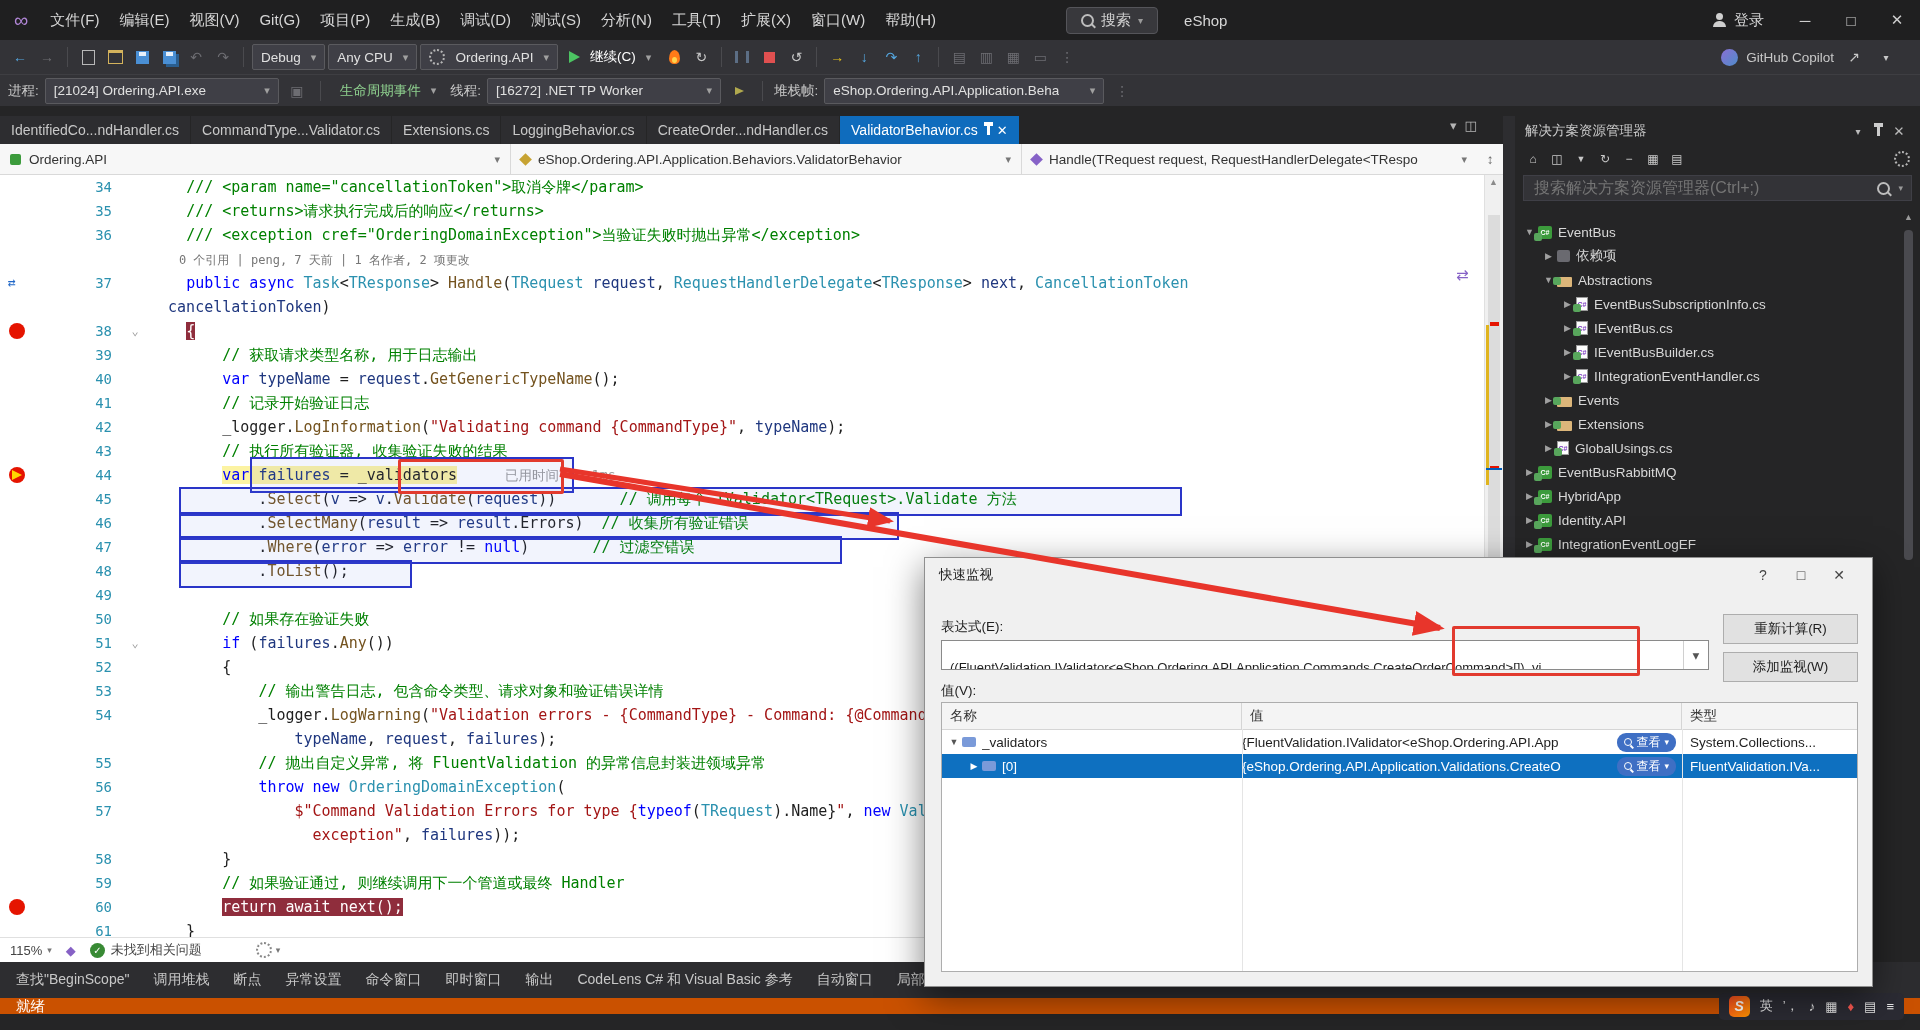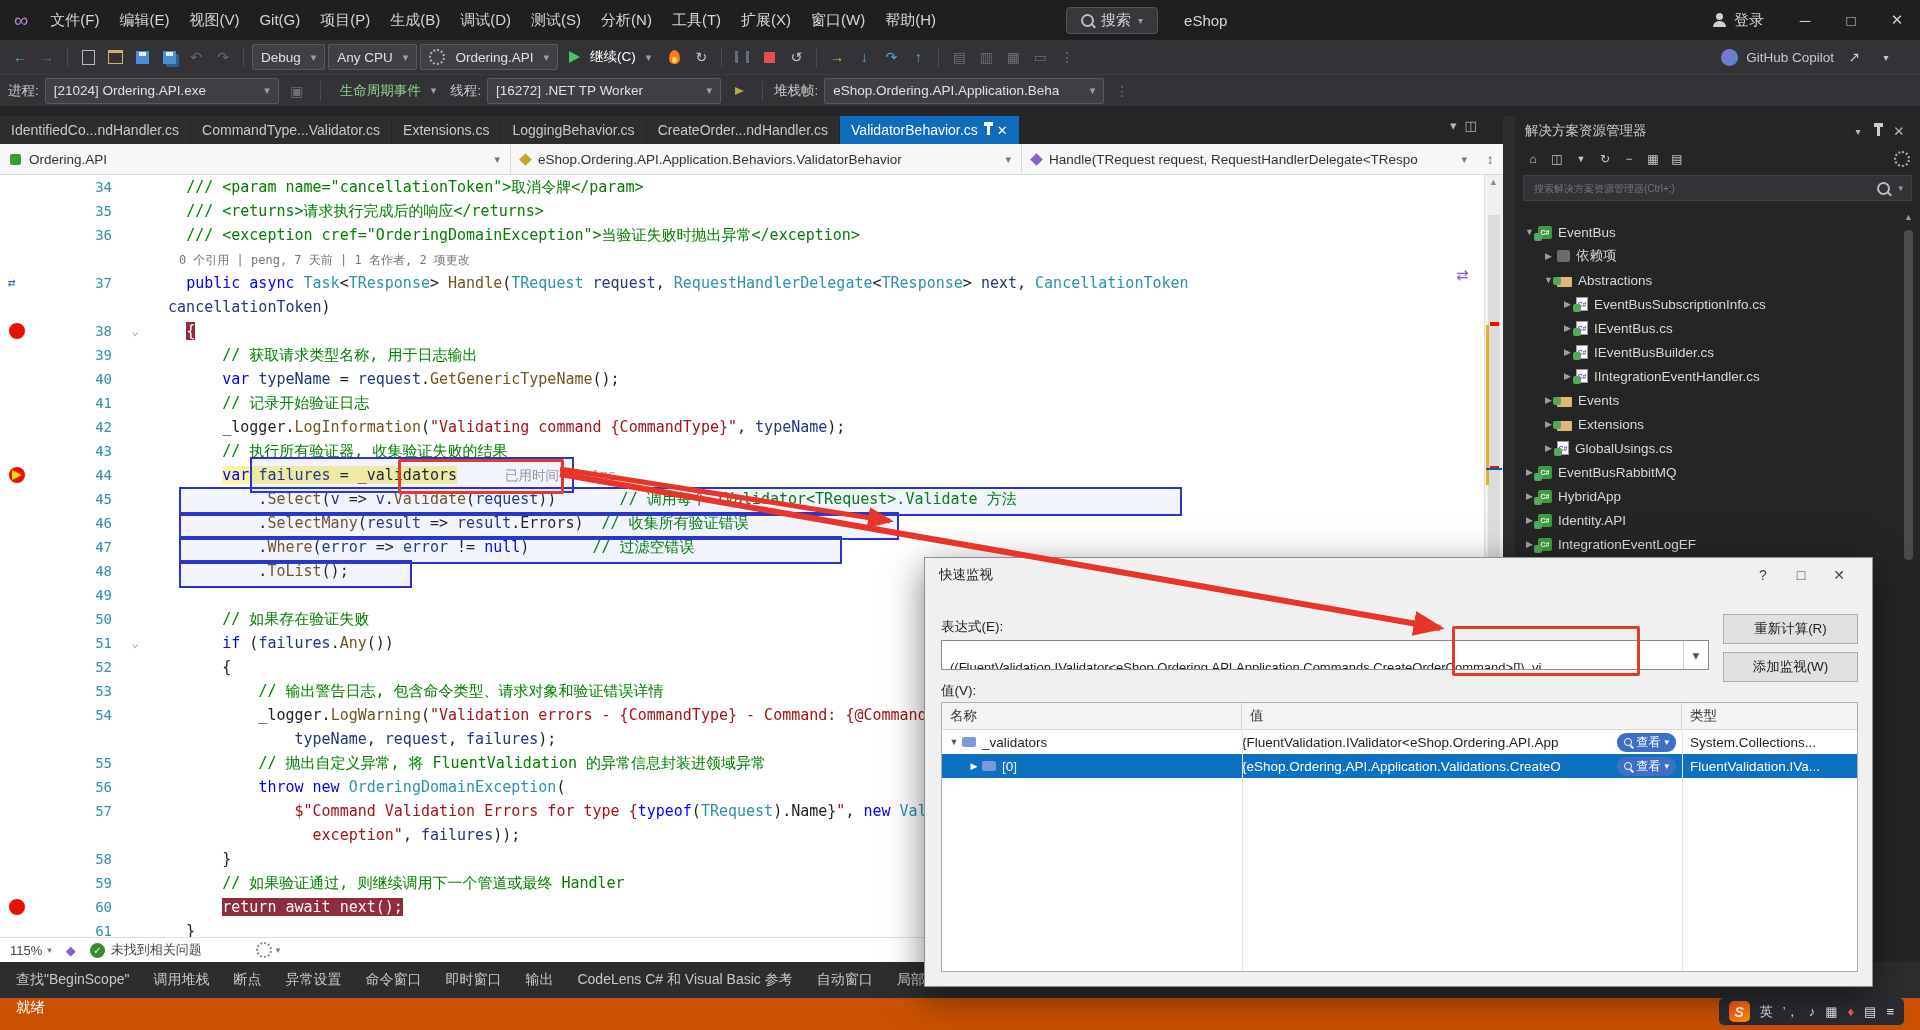--- a/index.html
+++ b/index.html
@@ -101,21 +101,21 @@
   
   #rpanel{left:1515px;top:116px;width:405px;height:882px;background:#252526;color:#d8d8d8;font-size:13.5px;}
   #rp-header{height:30px;display:flex;align-items:center;padding:0 10px;color:#cccccc;}
   #rp-header .sp{flex:1;}
   .rp-hic{width:22px;display:flex;justify-content:center;color:#bbb;}
   .pini{width:3px;height:9px;background:#ccc;position:relative;margin:0 8px;}
   .pini::before{content:"";position:absolute;top:-4px;left:-3px;width:9px;height:4px;background:#ccc;}
   #rp-toolbar{height:26px;display:flex;align-items:center;gap:4px;padding:0 8px;}
   #rp-toolbar .tbi{width:20px;height:20px;font-size:12px;}
   #rp-search{margin:3px 8px;height:24px;background:#333337;border:1px solid #3f3f46;display:flex;align-items:center;padding:0 8px;gap:8px;}
-  #rp-search input{flex:1;background:transparent;border:none;outline:none;color:#bbb;font-size:10px;font-family:inherit;}
+  #rp-search input{flex:1;background:transparent;border:none;outline:none;color:#bbb;font-size:16px;font-family:inherit;}
   #tree{padding-top:16px;}
   .titem{height:24px;display:flex;align-items:center;gap:0;}
   .titem .chev{width:17px;flex:none;color:#a0a0a0;font-size:9px;text-align:center;}
   .tlabel{white-space:nowrap;}
   .titem.bold .tlabel{font-weight:bold;color:#fff;}
   .ic{width:17px;height:15px;margin-right:6px;flex:none;position:relative;display:flex;align-items:center;justify-content:center;}
   .ic-project{background:#3c9b3c;width:14px;height:13px;border-radius:2px;color:#fff;font-size:7px;font-weight:bold;}
   .ic-project::after{content:"C#";}
   .ic-folder{width:15px;height:10px;background:#dcb67a;border-radius:1px;margin-top:3px;}
   .ic-folder::before{content:"";position:absolute;top:0px;left:1px;width:7px;height:3px;background:#dcb67a;border-radius:1px 1px 0 0;}
@@ -125,21 +125,21 @@
   .ic.lock::before{content:"";position:absolute;left:-4px;bottom:-2px;width:8px;height:8px;background:#58a65c;border-radius:2px;z-index:2;}
   #tree-scroll{position:absolute;right:4px;top:96px;width:15px;bottom:4px;}
   #tree-scroll .up{color:#9a9a9a;font-size:9px;text-align:center;}
   #tree-scroll .thumb{position:absolute;left:3px;top:18px;width:9px;height:330px;background:#4a4a4f;border-radius:4px;}
   
   #indicator{left:0;top:937px;width:1503px;height:25px;background:#fff;border-top:1px solid #e0e0e0;
              display:flex;align-items:center;gap:14px;padding:0 10px;box-sizing:border-box;color:#444;font-size:13px;}
   .okdot{width:15px;height:15px;border-radius:50%;background:#388a34;color:#fff;font-size:10px;display:flex;align-items:center;justify-content:center;}
   #btabs{left:0;top:962px;width:1920px;height:36px;background:#2d2d30;display:flex;align-items:center;gap:4px;padding:0 6px;box-sizing:border-box;}
   .btab{color:#c8c8c8;font-size:14px;padding:6px 10px;white-space:nowrap;}
-  #statusbar{left:0;top:998px;width:1920px;height:32px;background:#ca5100;color:#fff;display:flex;align-items:flex-start;
+  #statusbar{left:0;top:998px;width:1920px;height:16px;background:#ca5100;color:#fff;display:flex;align-items:center;
              font-size:14.5px;padding:0 16px;box-sizing:border-box;}
   #ime{margin-left:auto;display:flex;align-items:center;gap:10px;background:#2b2b33;border-radius:5px;padding:3px 10px;}
   #sogou{width:21px;height:21px;border-radius:5px;background:linear-gradient(135deg,#ff4e22,#ff9500);color:#fff;
          font-weight:bold;font-style:italic;display:flex;align-items:center;justify-content:center;font-size:14px;}
   .imei{color:#e8e8e8;font-size:13px;}
   
   #qw{left:924px;top:557px;width:949px;height:430px;background:#f0f0f0;border:1px solid #8f8f8f;
       box-shadow:0 10px 34px rgba(0,0,0,.5);z-index:150;color:#1e1e1e;font-size:13.5px;box-sizing:border-box;}
   #qw-title{height:34px;display:flex;align-items:center;padding:0 14px;}
   #qw-title .sp{flex:1;}

